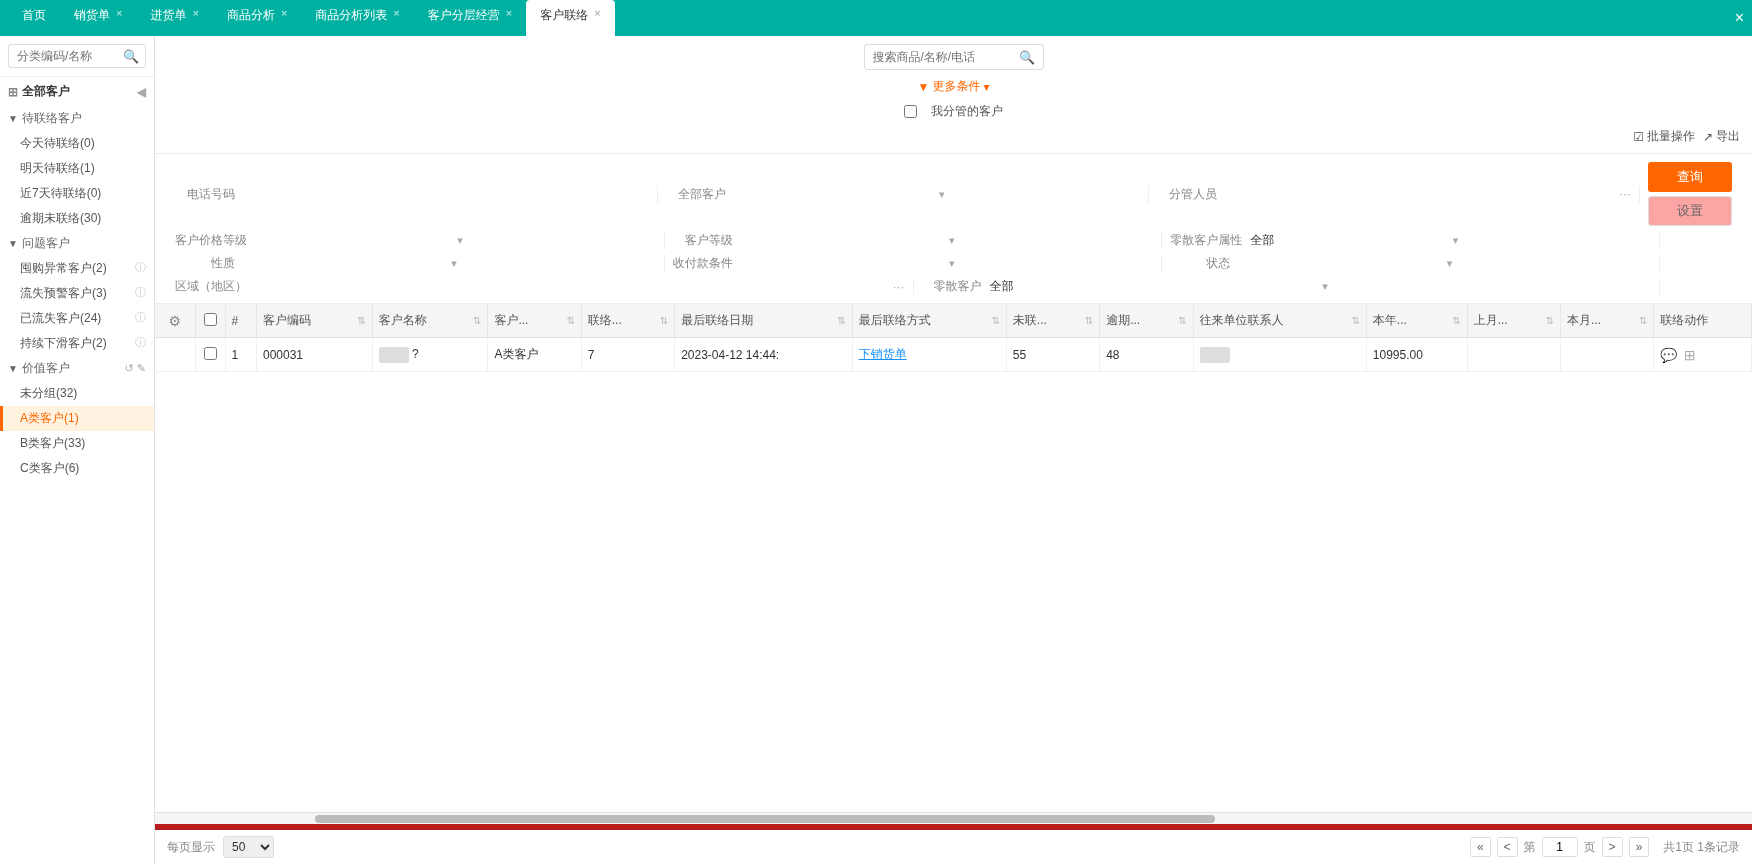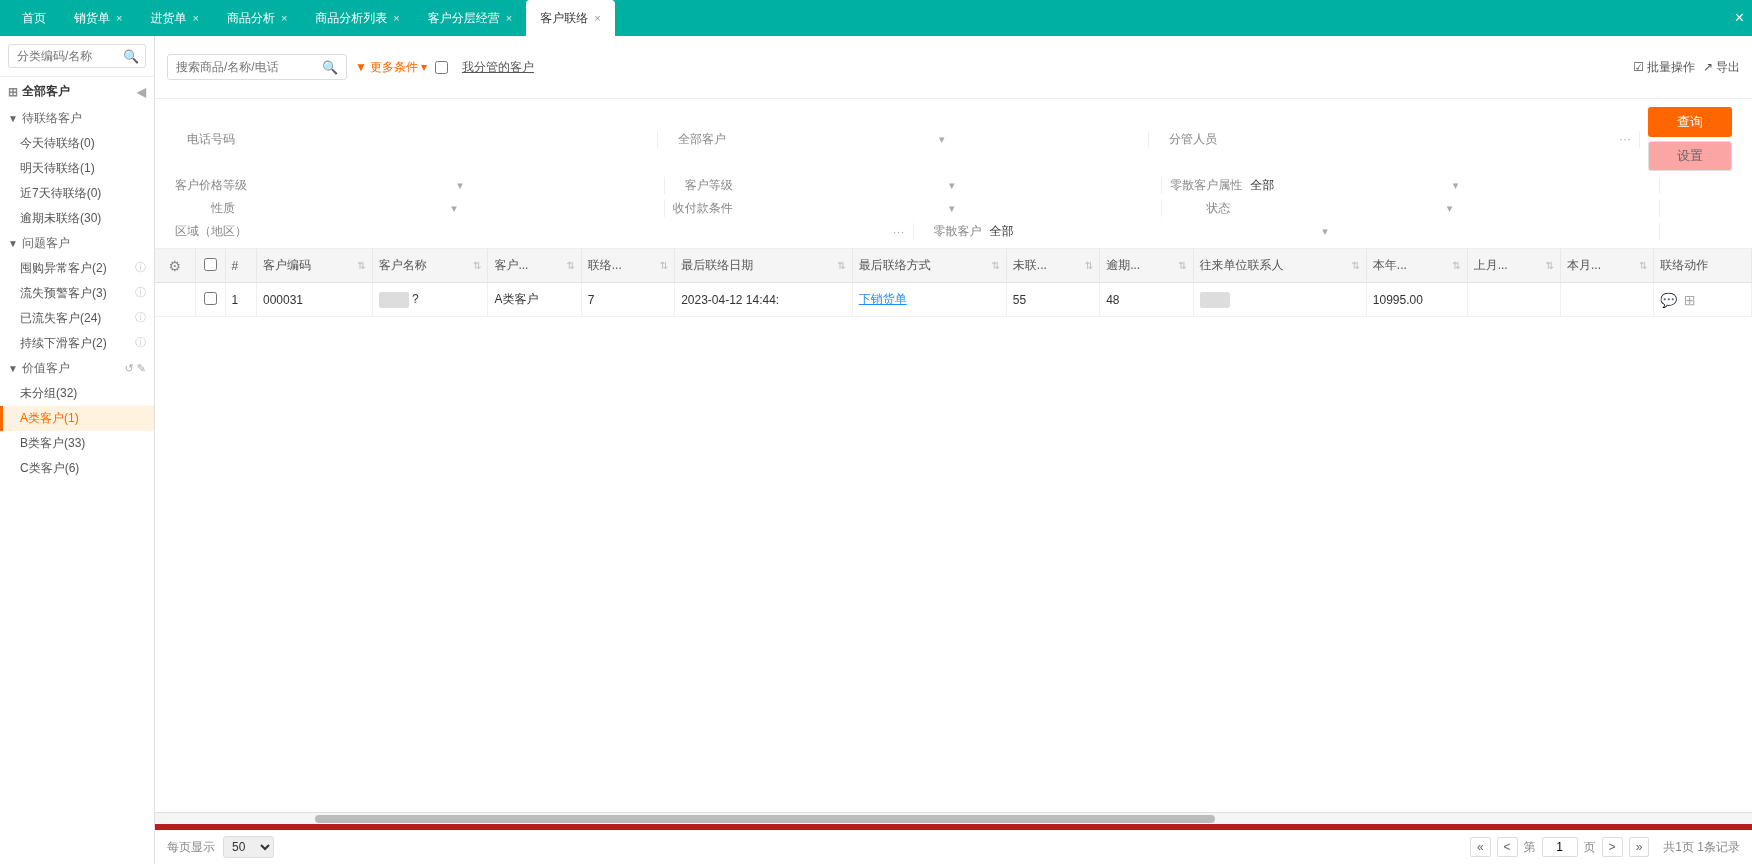--- a/index.html
+++ b/index.html
@@ -9,24 +9,23 @@
     .top-nav {
       background: #00b0a0;
       height: 36px;
       display: flex;
       align-items: center;
       padding: 0 8px;
       gap: 0;
     }
     .nav-item {
       color: #fff;
-      padding: 0 14px;
+      padding: 7px 14px;
       height: 36px;
       display: flex;
-      align-items: center;
       cursor: pointer;
       font-size: 13px;
       white-space: nowrap;
       position: relative;
     }
     .nav-item.active {
       background: #fff;
       color: #333;
       border-radius: 4px 4px 0 0;
     }
@@ -142,25 +141,26 @@
       flex: 1;
       display: flex;
       flex-direction: column;
       background: #f5f5f5;
       overflow: hidden;
     }
 
     
     .filter-bar {
       background: #fff;
-      padding: 18px 12px;
+      padding: 8px 12px;
       display: flex;
       align-items: center;
       gap: 8px;
       border-bottom: 1px solid #eee;
+      flex-direction: column;
     }
     .filter-search {
       position: relative;
       display: flex;
       align-items: center;
     }
     .filter-search input {
       border: 1px solid #ddd;
       border-radius: 3px;
       padding: 5px 28px 5px 8px;
@@ -183,21 +183,20 @@
       cursor: pointer;
       font-size: 12px;
     }
     .my-customers {
       display: flex;
       align-items: center;
       gap: 14px;
       color: #555;
       cursor: pointer;
       font-size: 12px;
-      text-decoration: underline;
     }
     .my-customers input[type=checkbox] { cursor: pointer; }
     .filter-bar-right {
       margin-left: auto;
       display: flex;
       align-items: center;
       gap: 8px;
     }
     .batch-op, .export-btn {
       color: #555;

